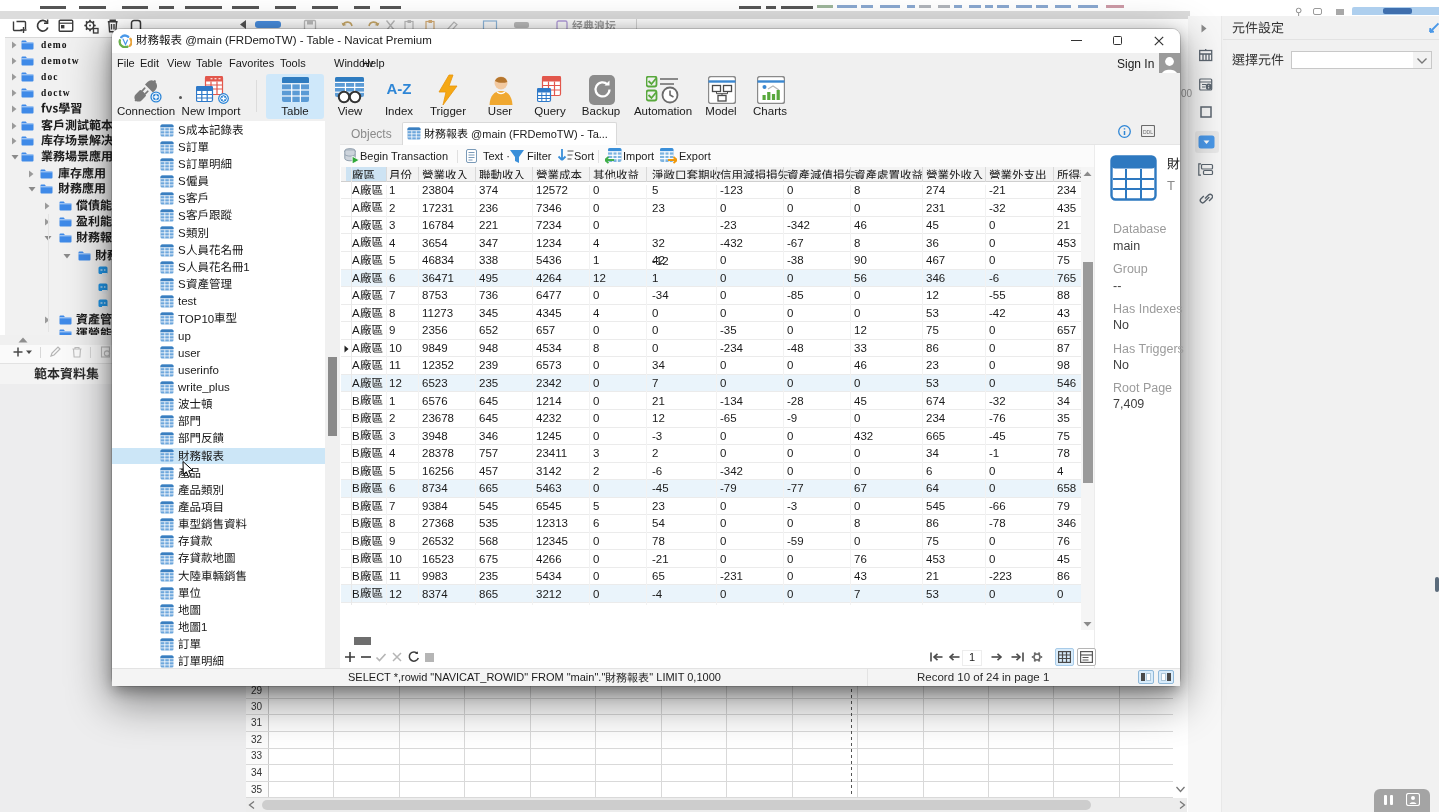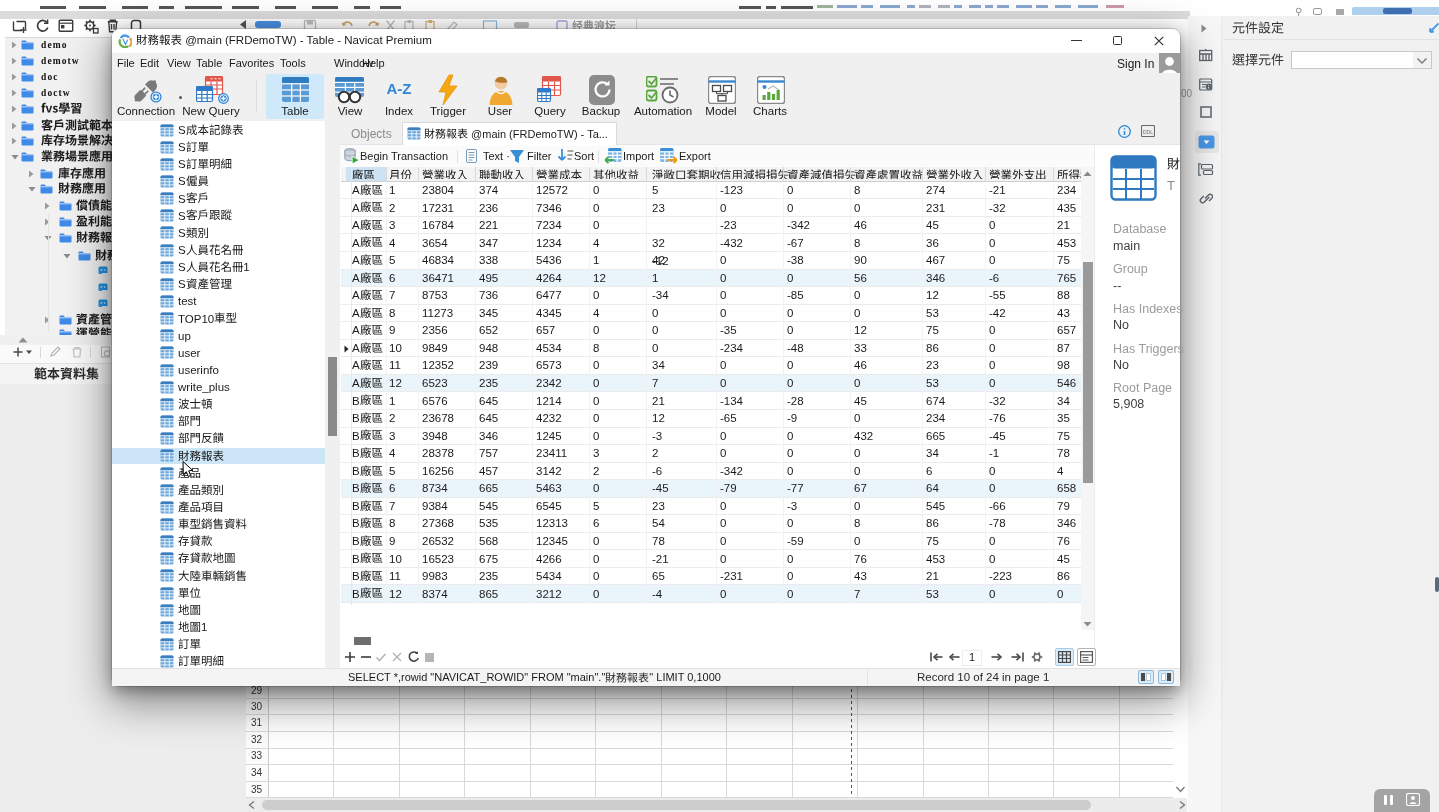--- a/index.html
+++ b/index.html
@@ -680,21 +680,21 @@
     <rect x="9" y="0" width="18" height="5.5" rx="1.5" fill="#e2574c"></rect>
     <path d="M9.5 9h17M9.5 13h17M15 5.5v13M21 5.5v13" stroke="#e2574c" stroke-width="1.2"></path>
     <path d="M14.5 2.75h2M18.5 2.75h2M22.5 2.75h2" stroke="#fff" stroke-width="1.1"></path>
     <rect x="0.5" y="10.5" width="16" height="15" rx="1.5" fill="#fff" stroke="#2e79c8" stroke-width="1.2"></rect>
     <rect x="0" y="10" width="17" height="5" rx="1.5" fill="#2e79c8"></rect>
     <path d="M0.5 18.5h16M0.5 22h16M5.8 15v10.5M11.2 15v10.5" stroke="#2e79c8" stroke-width="1.2"></path>
     <circle cx="27.5" cy="22.5" r="5.4" fill="#2e86d6"></circle>
     <circle cx="27.5" cy="22.5" r="3.8" fill="none" stroke="#fff" stroke-width="1"></circle>
     <path d="M27.5 20.2v4.6M25.2 22.5h4.6" stroke="#fff" stroke-width="1.4"></path>
   </svg>
-<div style="position:absolute;left:151px;top:103.4px;width:120px;text-align:center;font:11.5px/17.25px 'Liberation Sans',sans-serif;color:#1a1a1a;white-space:nowrap;">New Query</div>
+<div style="position:absolute;left:151px;top:103.4px;width:120px;text-align:center;font:11.5px/17.25px 'Liberation Sans',sans-serif;color:#1a1a1a;white-space:nowrap;">New Import</div>
 <div style="position:absolute;left:256px;top:80px;width:1px;height:32px;background:#dcdcdc;"></div>
 <svg style="position:absolute;left:281px;top:76px;" width="30" height="28" viewBox="0 0 30 28">
     <rect x="1" y="1" width="27" height="25" rx="2" fill="#5b9bd5"></rect>
     <rect x="1" y="1" width="27" height="6.75" rx="2" fill="#2f7cc0"></rect>
     <path d="M1 7.75h27" stroke="#fff" stroke-width="1.2"></path>
     <path d="M1 14h27" stroke="#fff" stroke-width="1.2"></path>
     <path d="M1 20h27" stroke="#fff" stroke-width="1.2"></path>
     <path d="M10.72 7.75v18.25" stroke="#fff" stroke-width="1.2"></path>
     <path d="M19.36 7.75v18.25" stroke="#fff" stroke-width="1.2"></path>
   </svg>
@@ -1737,21 +1737,21 @@
 <div style="position:absolute;left:1167px;top:176.2px;font:13px/19.5px 'Liberation Sans',sans-serif;color:#8a8a8a;white-space:nowrap;">T</div>
 <div style="position:absolute;left:1113px;top:219.6px;font:12.5px/18.75px 'Liberation Sans',sans-serif;color:#9b9b9b;white-space:nowrap;">Database</div>
 <div style="position:absolute;left:1113px;top:236.6px;font:12.5px/18.75px 'Liberation Sans',sans-serif;color:#3f3f3f;white-space:nowrap;">main</div>
 <div style="position:absolute;left:1113px;top:259.6px;font:12.5px/18.75px 'Liberation Sans',sans-serif;color:#9b9b9b;white-space:nowrap;">Group</div>
 <div style="position:absolute;left:1113px;top:276.6px;font:12.5px/18.75px 'Liberation Sans',sans-serif;color:#3f3f3f;white-space:nowrap;">--</div>
 <div style="position:absolute;left:1113px;top:299.6px;font:12.5px/18.75px 'Liberation Sans',sans-serif;color:#9b9b9b;white-space:nowrap;">Has Indexes</div>
 <div style="position:absolute;left:1113px;top:315.6px;font:12.5px/18.75px 'Liberation Sans',sans-serif;color:#3f3f3f;white-space:nowrap;">No</div>
 <div style="position:absolute;left:1113px;top:339.6px;font:12.5px/18.75px 'Liberation Sans',sans-serif;color:#9b9b9b;white-space:nowrap;">Has Triggers</div>
 <div style="position:absolute;left:1113px;top:355.6px;font:12.5px/18.75px 'Liberation Sans',sans-serif;color:#3f3f3f;white-space:nowrap;">No</div>
 <div style="position:absolute;left:1113px;top:378.6px;font:12.5px/18.75px 'Liberation Sans',sans-serif;color:#9b9b9b;white-space:nowrap;">Root Page</div>
-<div style="position:absolute;left:1113px;top:394.6px;font:12.5px/18.75px 'Liberation Sans',sans-serif;color:#3f3f3f;white-space:nowrap;">5,908</div>
+<div style="position:absolute;left:1113px;top:394.6px;font:12.5px/18.75px 'Liberation Sans',sans-serif;color:#3f3f3f;white-space:nowrap;">7,409</div>
 <svg style="position:absolute;left:344px;top:651px;" width="12" height="12" viewBox="0 0 12 12">
     <path d="M6 1v10M1 6h10" stroke="#3c3c3c" stroke-width="1.6"></path>
   </svg>
 <svg style="position:absolute;left:360px;top:651px;" width="12" height="12" viewBox="0 0 12 12">
     <path d="M1 6h10" stroke="#3c3c3c" stroke-width="1.6"></path>
   </svg>
 <svg style="position:absolute;left:375px;top:651px;" width="12" height="12" viewBox="0 0 12 12">
     <path d="M1.5 6.5l3 3L10.5 3" stroke="#b5b5b5" stroke-width="1.6" fill="none"></path>
   </svg>
 <svg style="position:absolute;left:391px;top:651px;" width="12" height="12" viewBox="0 0 12 12">

